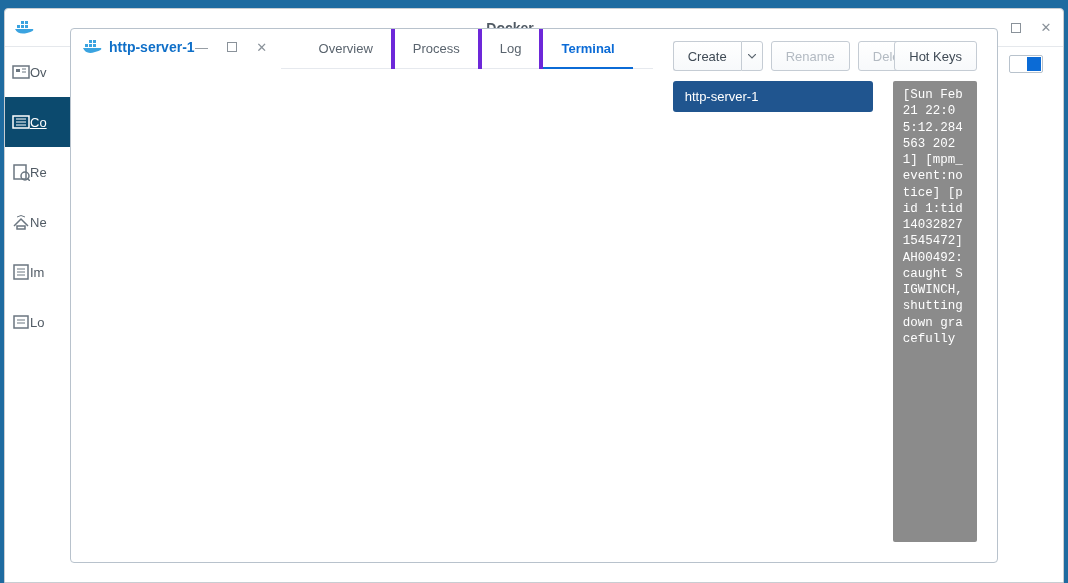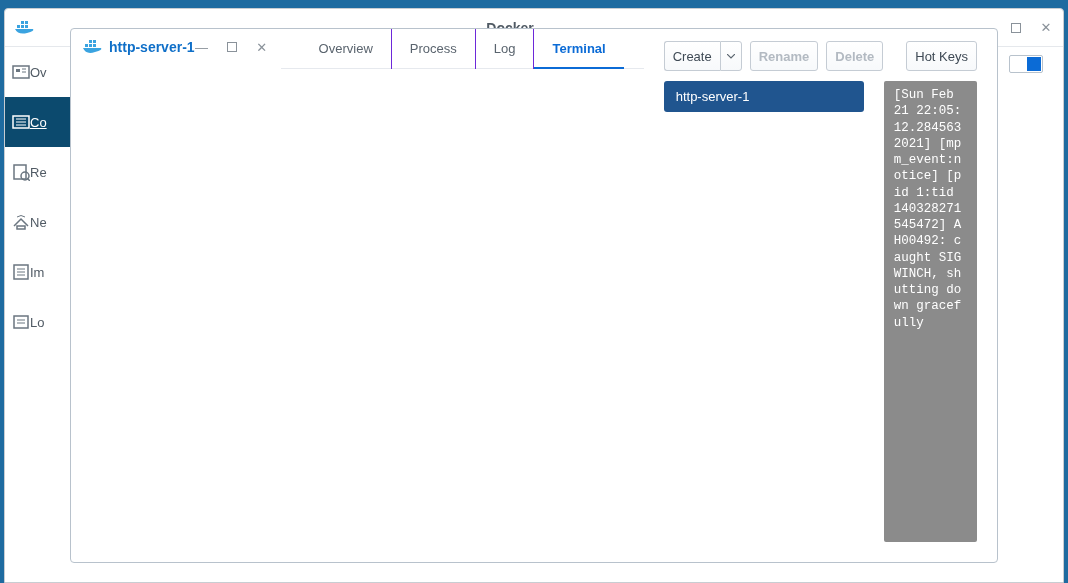--- a/index.html
+++ b/index.html
@@ -147,21 +147,21 @@
       position: relative;
     }
     .tab {
       padding: 0 18px;
       height: 40px;
       display: flex;
       align-items: center;
       color: #5a646e;
       font-size: 13px;
       cursor: pointer;
-      border-right: 1px solid #6d28d9;
+      border-right: 4px solid #6d28d9;
     }
     .tab.active {
       color: #0b6bd6;
       font-weight: 700;
       border-bottom: 2px solid #0b6bd6;
       margin-bottom: -1px;
       border-right: none;
     }
     .content {
       flex: 1;
@@ -174,34 +174,33 @@
       display: flex;
       flex-direction: column;
       gap: 10px;
     }
     .btn-row {
       display: flex;
       gap: 8px;
     }
     .btn {
       height: 30px;
-      padding: 0 8px;
+      padding: 0 14px;
       border: 1px solid #c5ccd4;
       background: linear-gradient(#ffffff, #f7f9fb);
       color: #3f4a55;
       border-radius: 3px;
       font-size: 13px;
       cursor: pointer;
       display: flex;
       align-items: center;
     }
     .btn.disabled {
       color: #b3bac2;
       cursor: default;
-      font-weight: bold;
     }
     .btn-split {
       display: flex;
     }
     .btn-split .btn:first-child {
       border-radius: 3px 0 0 3px;
       border-right: none;
     }
     .btn-split .btn-drop {
       width: 22px;

